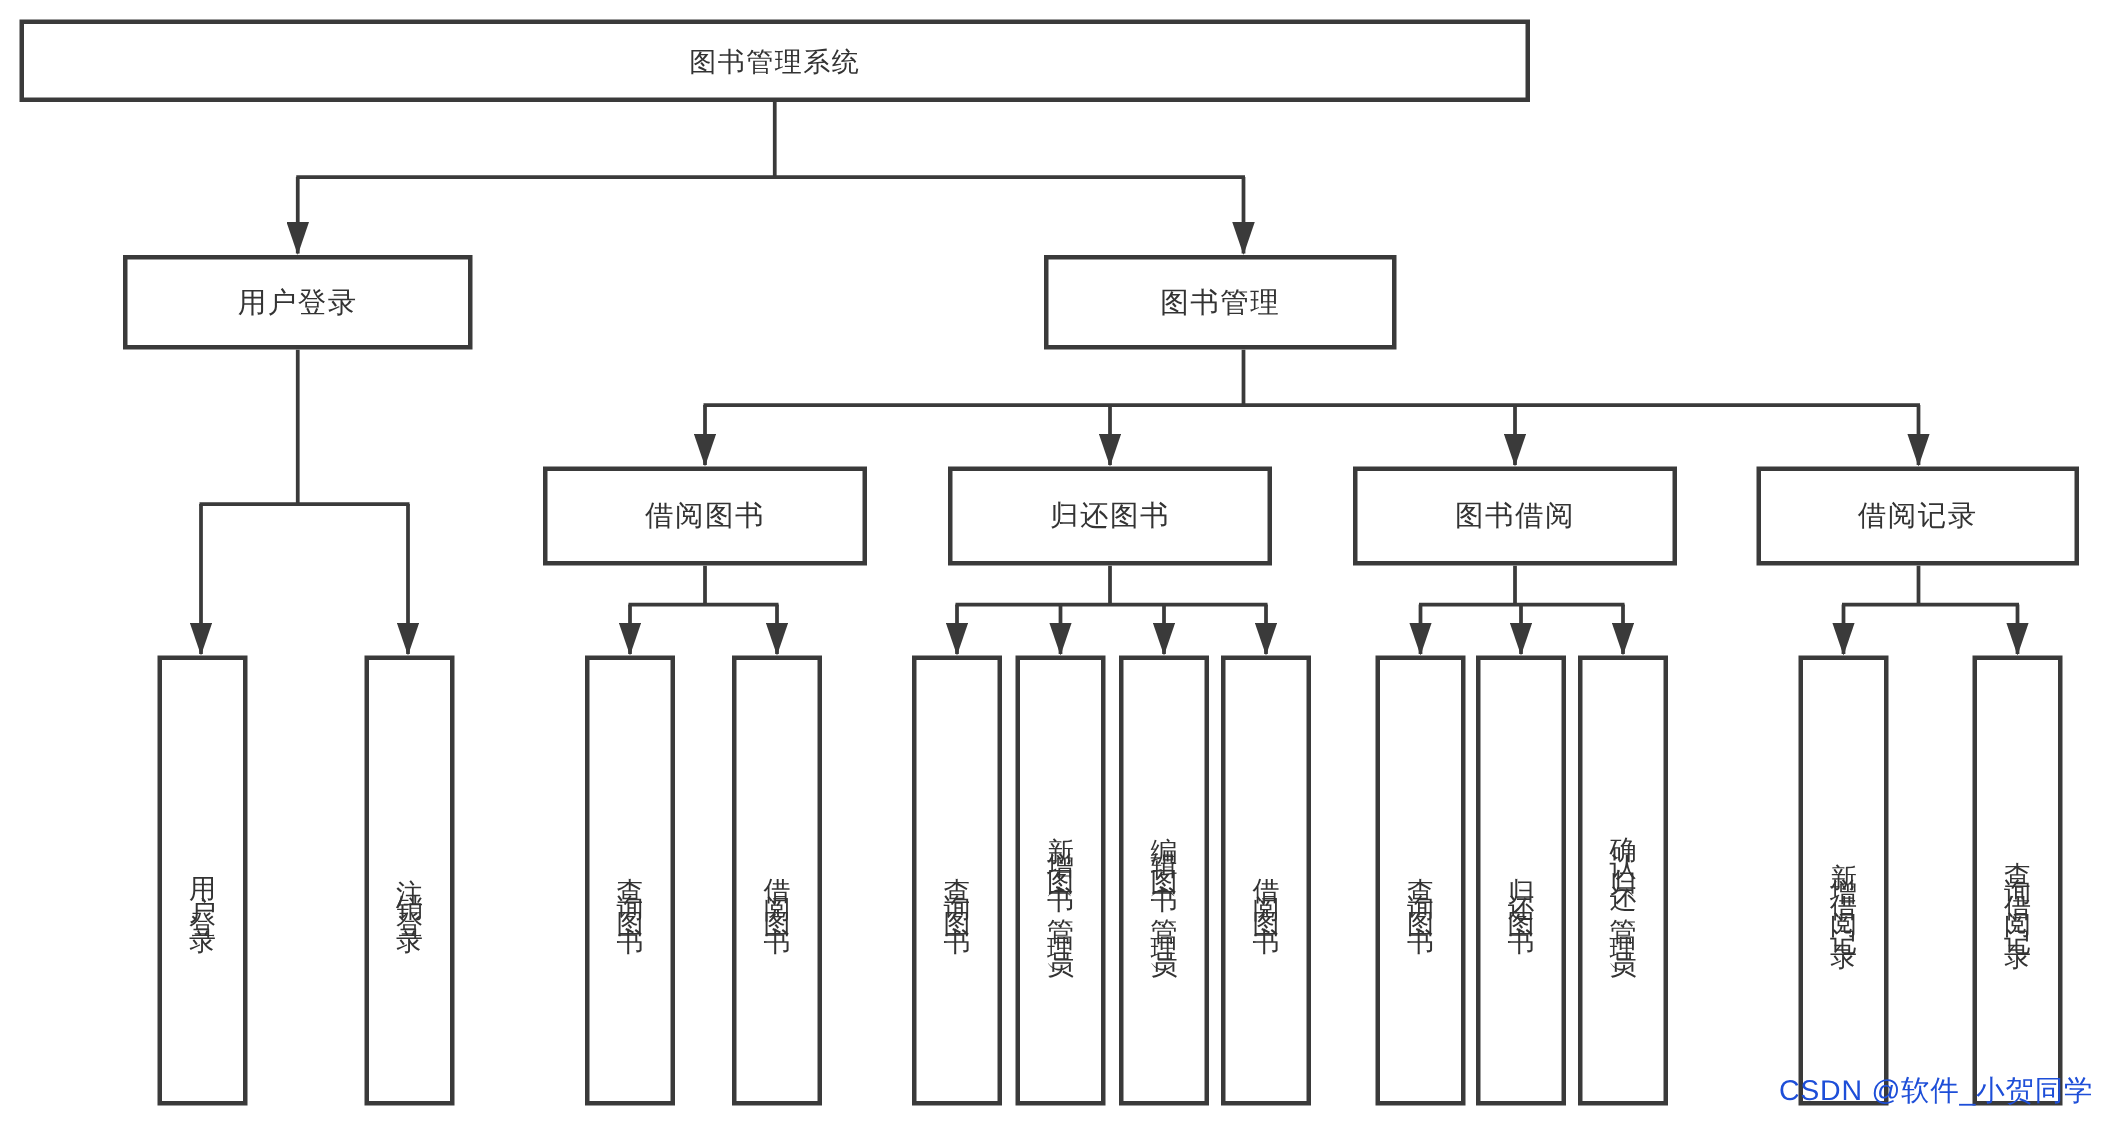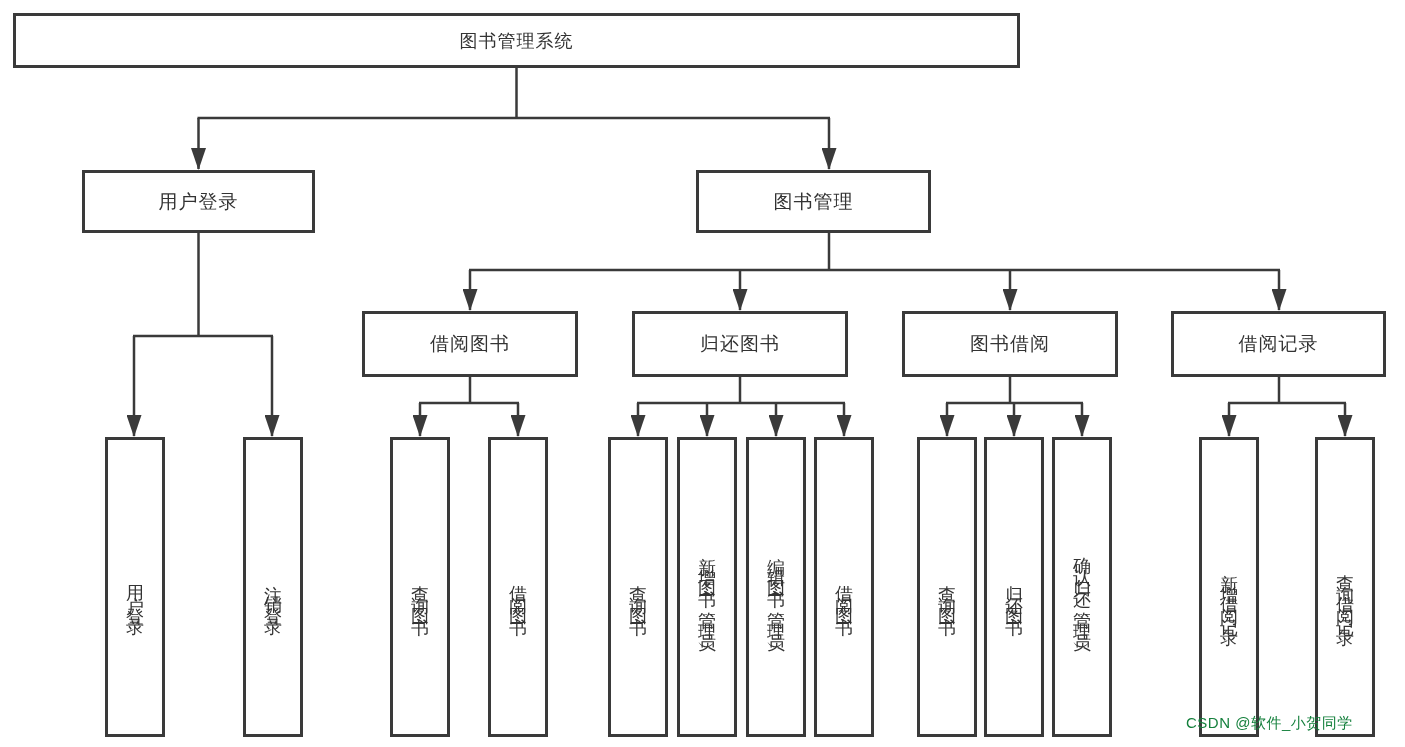--- a/index.html
+++ b/index.html
@@ -12,21 +12,21 @@
     position:absolute;box-sizing:border-box;background:#ffffff;
     border:3px solid #3a3a3a;display:flex;align-items:center;justify-content:center;text-align:center;
   }
   .box.h span{font-size:19px;letter-spacing:1px;white-space:nowrap;}
   .box.root span{font-size:18px;}
   .box.v .vtxt{
     writing-mode:vertical-rl;text-orientation:mixed;
     font-size:18px;line-height:1;letter-spacing:11px;margin-bottom:-11px;
   }
   .watermark{
-    position:absolute;left:1186px;top:714px;font-size:15px;color:#15803d;
+    position:absolute;left:1186px;top:714px;font-size:19px;color:#1d4ed8;
     white-space:nowrap;letter-spacing:0.5px;
   }
 </style>
 </head>
 <body>
 
 <div class="stage">
 
   <svg class="wires" viewBox="0 0 1405 747" xmlns="http://www.w3.org/2000/svg">
     <defs>

